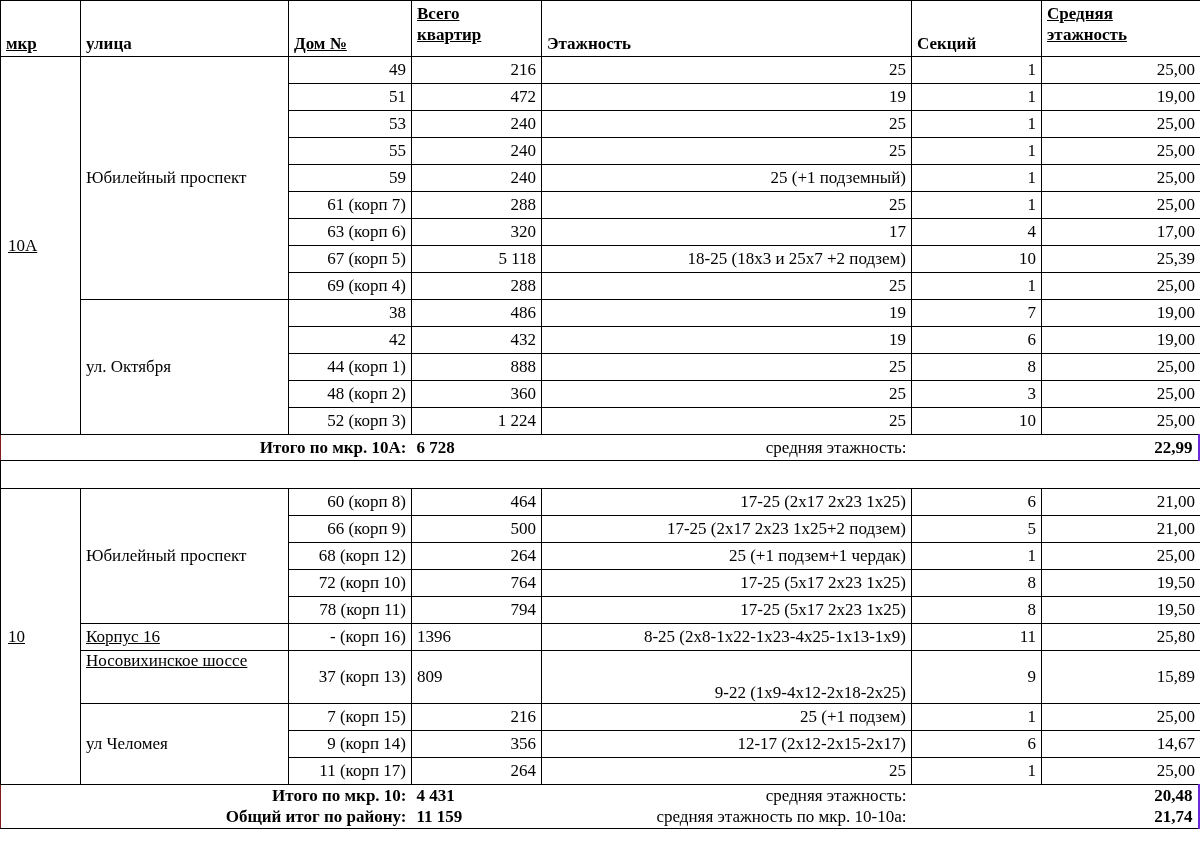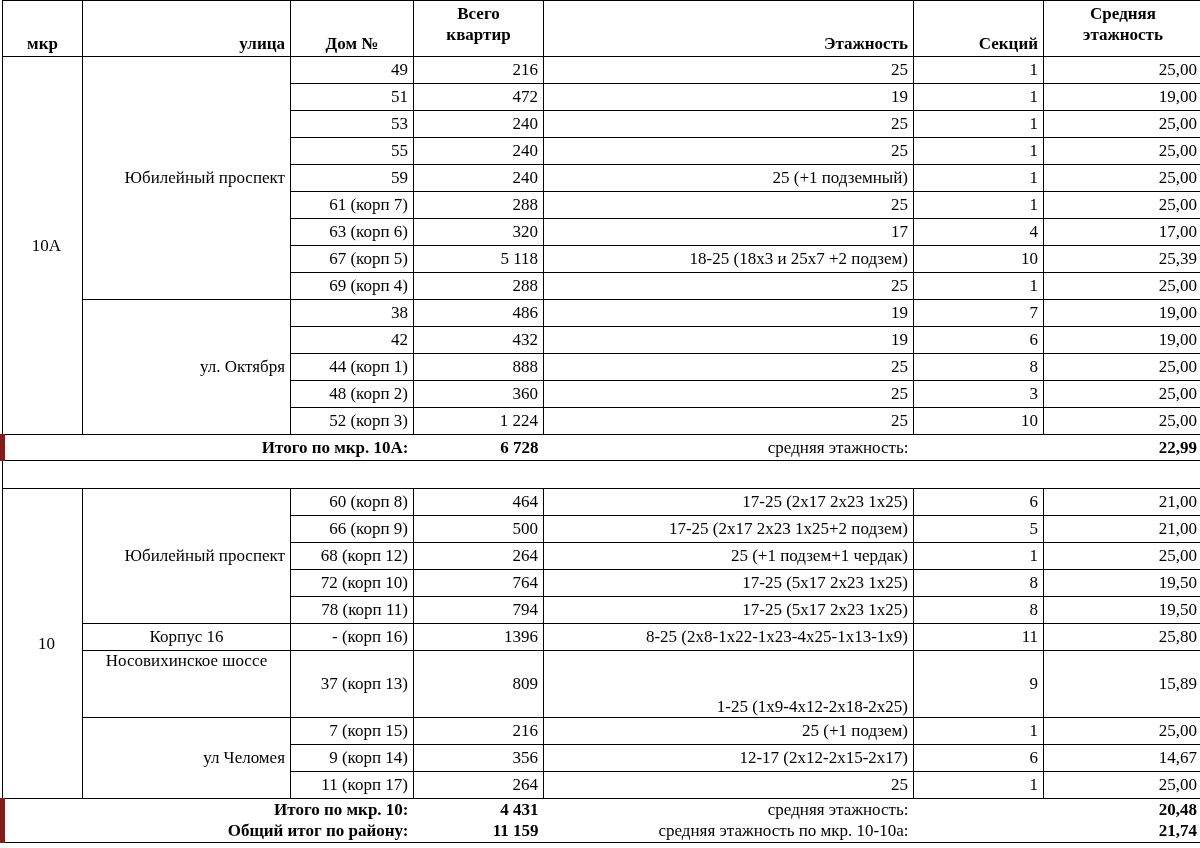--- a/index.html
+++ b/index.html
@@ -29,37 +29,37 @@
   th {
     font-weight: bold;
     white-space: pre-line;
     padding: 2px 5px;
     line-height: 1.25;
   }
   td { white-space: nowrap; }
 
   tr.hdr   { height: 56px; }
   tr.data  { height: 27px; }
-  tr.tall  { height: 67px; }
+  tr.tall  { height: 53px; }
   tr.total { height: 26px; }
   tr.gap   { height: 28px; }
   tr.bottomrow { height: 22px; font-family: Liberation Serif, serif; }
 
-  .al { text-align: center; }
-  .ac { text-align: right; }
+  .al { text-align: left; text-decoration: underline; }
+  .ac { text-align: left; }
   .ar { text-align: right; }
   .vt { vertical-align: top; }
   .vb { vertical-align: bottom; }
   .b  { font-weight: bold; }
 
-  td.mkr { padding-left: 13px; }
+  td.mkr { padding-left: 7px; }
 
   tr.total td { border-left: none; border-right: none; }
-  tr.total td:first-child { border-left: 5px solid #7f1d1d; }
-  tr.total td:last-child  { border-right: 1px solid #6d28d9; }
+  tr.total td:first-child { border-left: 1px solid #7f1d1d; }
+  tr.total td:last-child  { border-right: 6px solid #6d28d9; }
 
   tr.nobot td { border-bottom: none; }
   tr.notop td { border-top: none; margin-left: 25px; }
 </style>
 </head>
 <body>
 
 <div>
 <table>
   <colgroup>
@@ -244,21 +244,21 @@
     <td class="ac">1396</td>
     <td class="ar">8-25 (2x8-1x22-1x23-4x25-1x13-1x9)</td>
     <td class="ar">11</td>
     <td class="ar">25,80</td>
   </tr>
 
   <tr class="tall">
     <td class="al vt">Носовихинское шоссе</td>
     <td class="ar">37 (корп 13)</td>
     <td class="ac">809</td>
-    <td class="ar vb">1-25 (1x9-4x12-2x18-2x25)</td>
+    <td class="ar vb">9-22 (1x9-4x12-2x18-2x25)</td>
     <td class="ar">9</td>
     <td class="ar">15,89</td>
   </tr>
 
   <tr class="data">
     <td class="ac" rowspan="3">ул Челомея</td>
     <td class="ar">7 (корп 15)</td>
     <td class="ar">216</td>
     <td class="ar">25 (+1 подзем)</td>
     <td class="ar">1</td>

